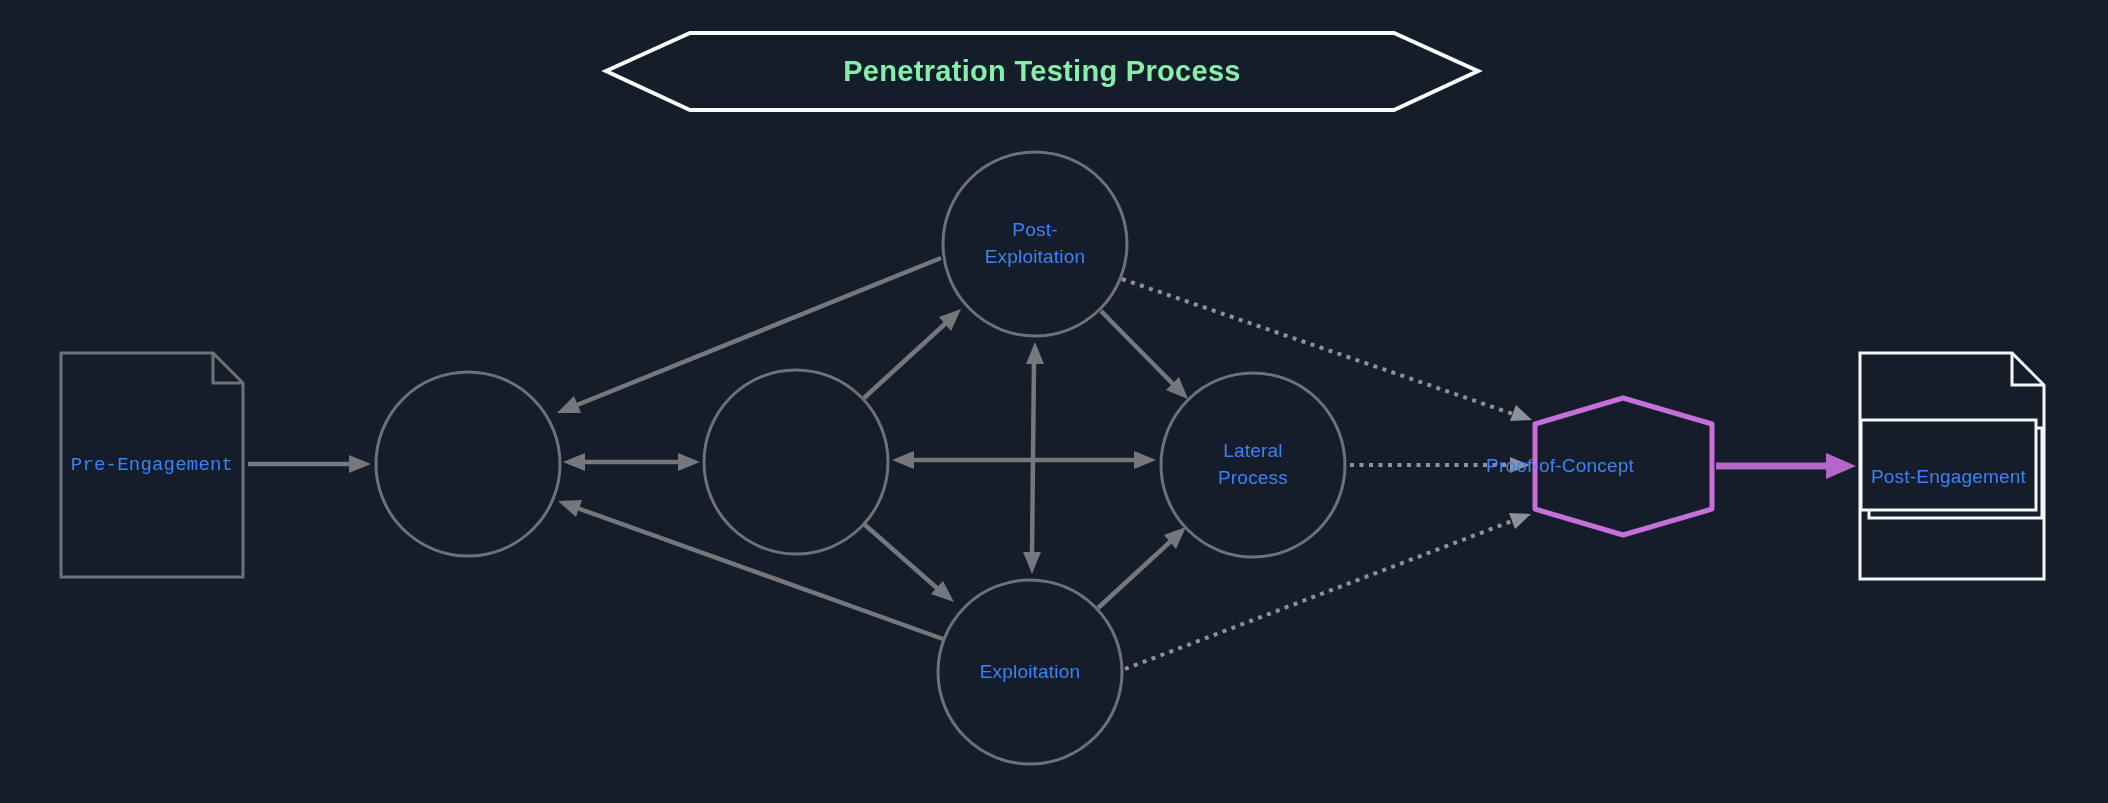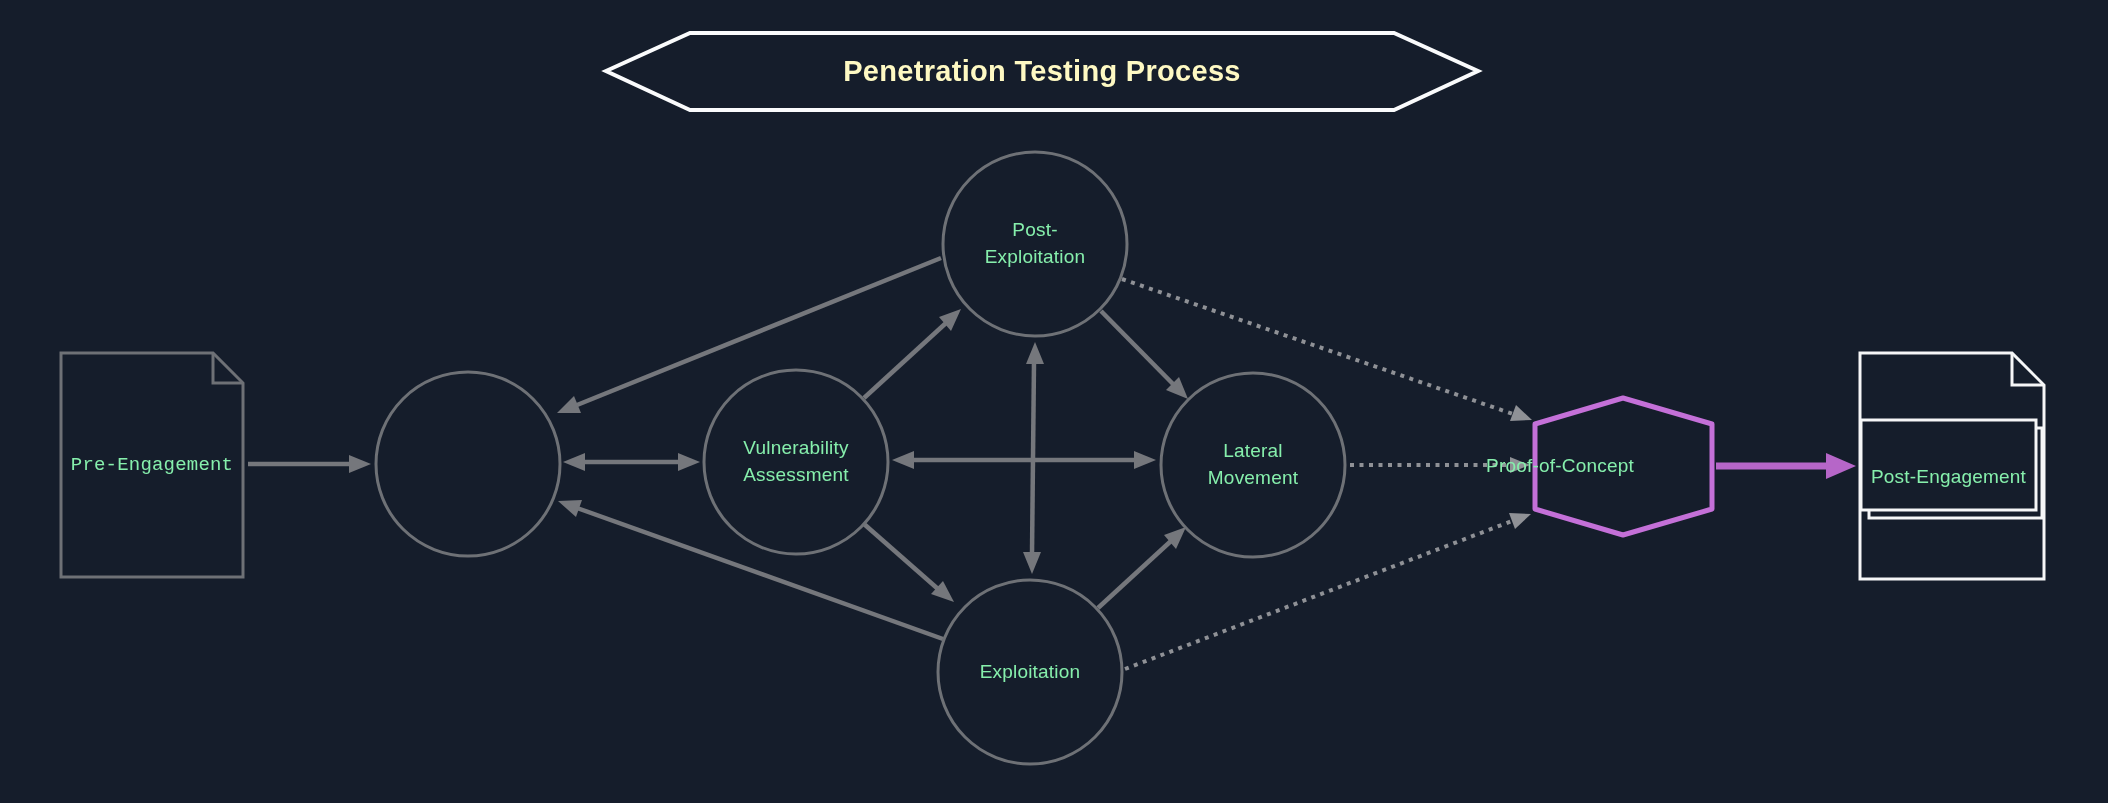--- a/index.html
+++ b/index.html
@@ -11,34 +11,34 @@
     font-family: "Liberation Sans", "DejaVu Sans", sans-serif;
     overflow: hidden;
   }
   svg.layer { position: absolute; left: 0; top: 0; }
   .label {
     position: absolute;
     display: flex;
     align-items: center;
     justify-content: center;
     text-align: center;
-    color: #86efac;
+    color: #3b82f6;
     font-size: 19px;
     line-height: 1.4;
     white-space: pre-line;
     letter-spacing: 0.2px;
     pointer-events: none;
   }
   .title-label {
     position: absolute;
     display: flex;
     align-items: center;
     justify-content: center;
     text-align: center;
-    color: #fef9c3;
+    color: #86efac;
     font-size: 29px;
     font-weight: bold;
     letter-spacing: 0.3px;
     pointer-events: none;
   }
 </style>
 </head>
 <body>
 
 <div class="canvas">
@@ -143,28 +143,26 @@
       <rect x="1869" y="428" width="173" height="90"></rect>
       <rect x="1861" y="420" width="175" height="90" fill="#151d2b"></rect>
     </g>
   </svg>
 
   <div class="title-label" style="left:606px; top:33px; width:872px; height:77px;">Penetration Testing Process</div>
 
   <div class="label" style="left:61px; top:353px; width:182px; height:224px;font-family:Liberation Mono, monospace;">Pre-Engagement</div>
 
 
-  <div class="label" style="left:704px; top:370px; width:184px; height:184px;">Vulnerability
-Assessment</div>
 
   <div class="label" style="left:943px; top:152px; width:184px; height:184px;">Post-
 Exploitation</div>
 
   <div class="label" style="left:938px; top:580px; width:184px; height:184px;">Exploitation</div>
 
   <div class="label" style="left:1161px; top:373px; width:184px; height:184px;">Lateral
-Movement</div>
+Process</div>
 
   <div class="label" style="left:1471px; top:398px; width:178px; height:137px;">Proof-of-Concept</div>
 
   <div class="label" style="left:1861px; top:432px; width:175px; height:90px;">Post-Engagement</div>
 
 </div>
 
 </body></html>

